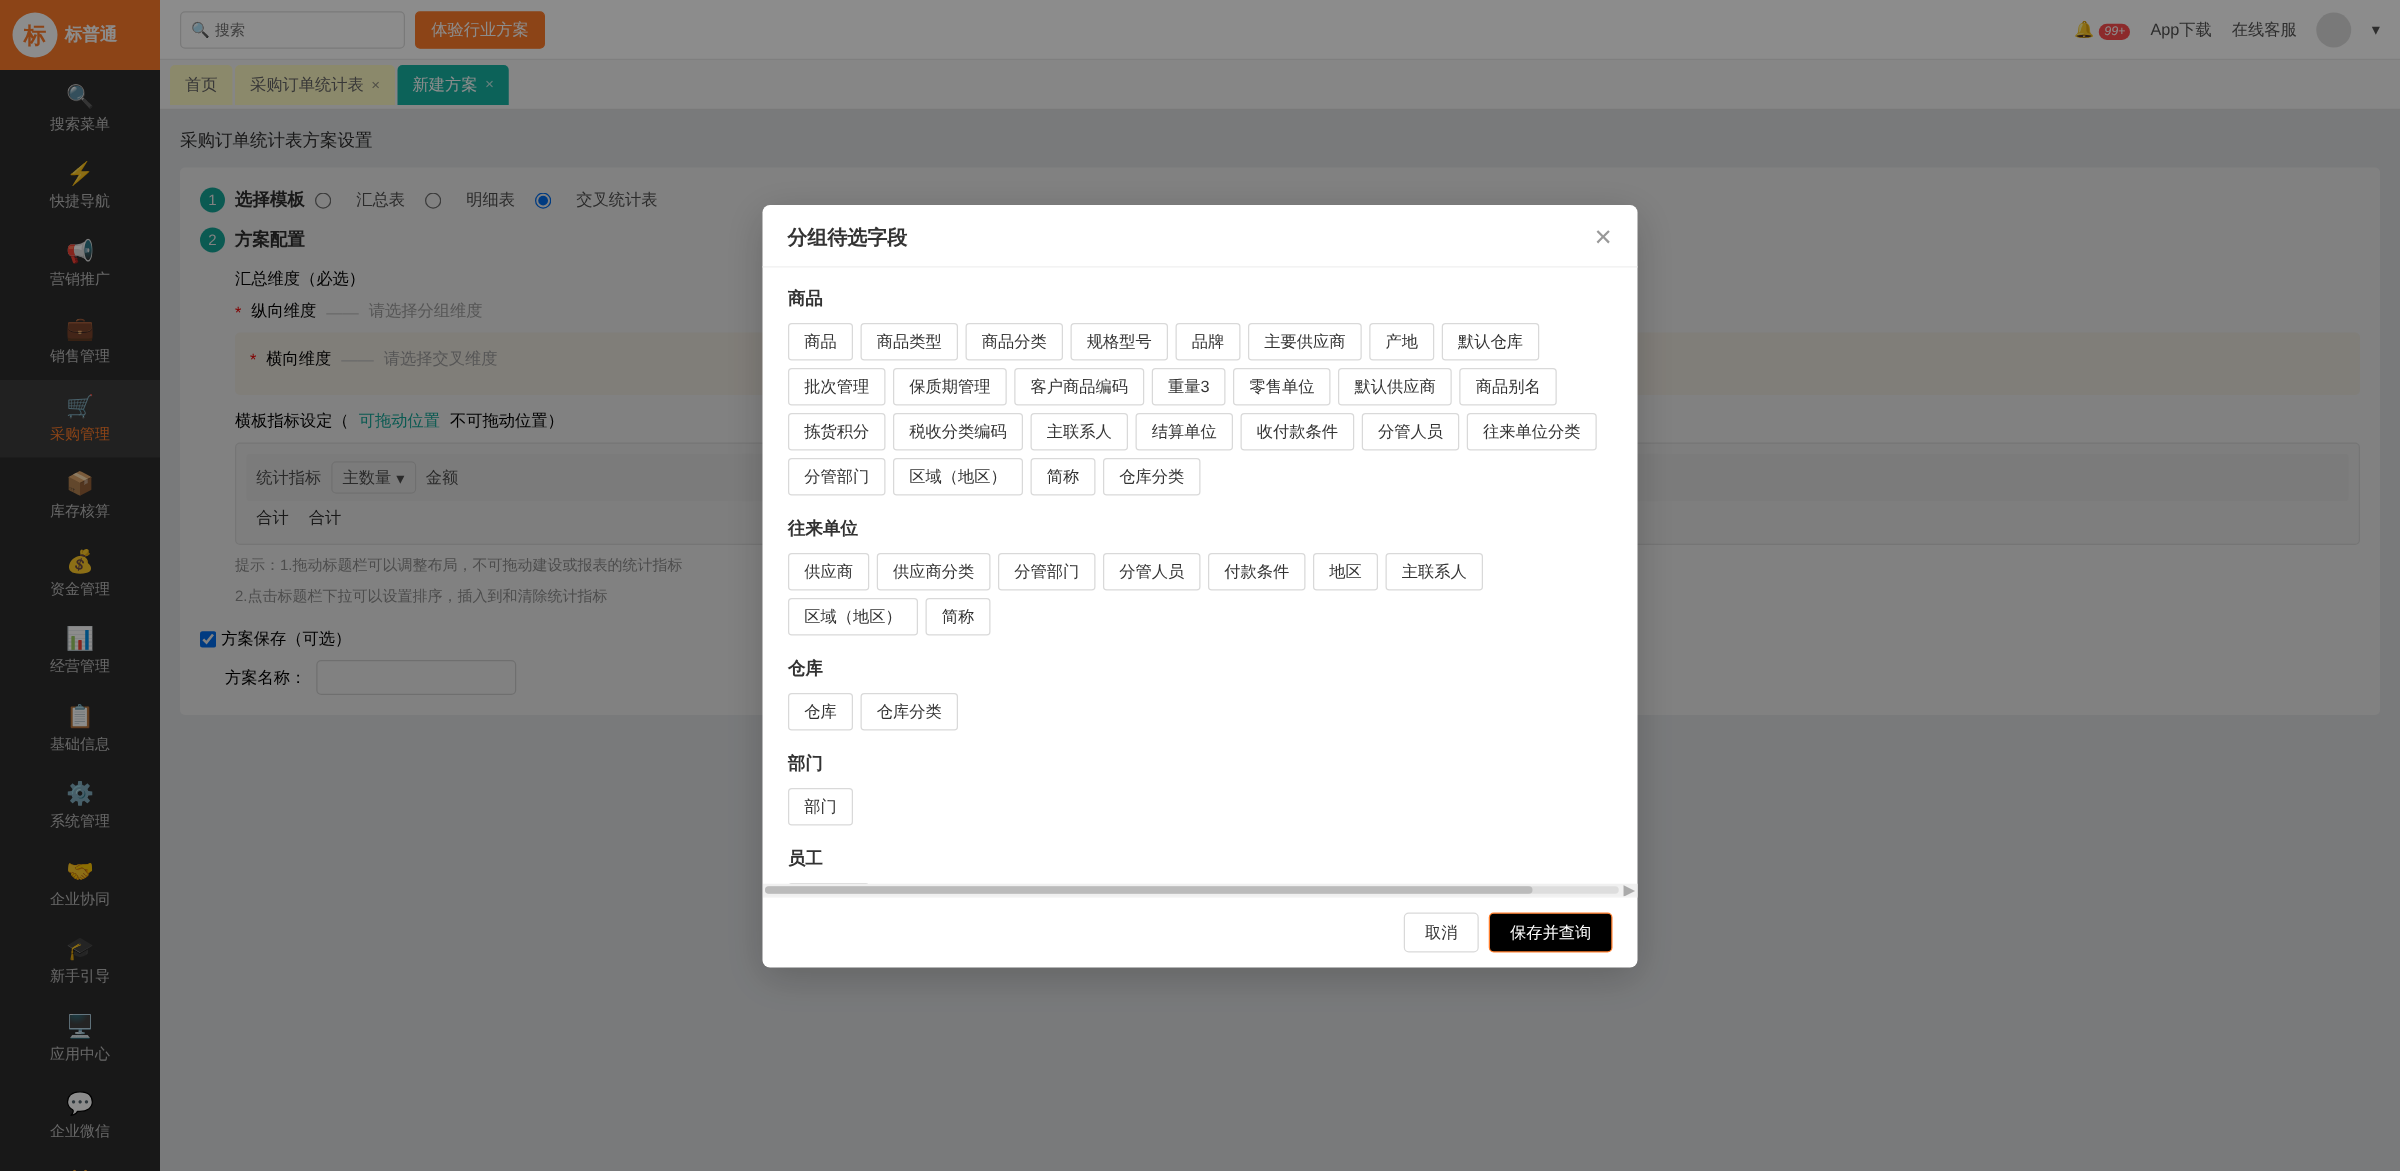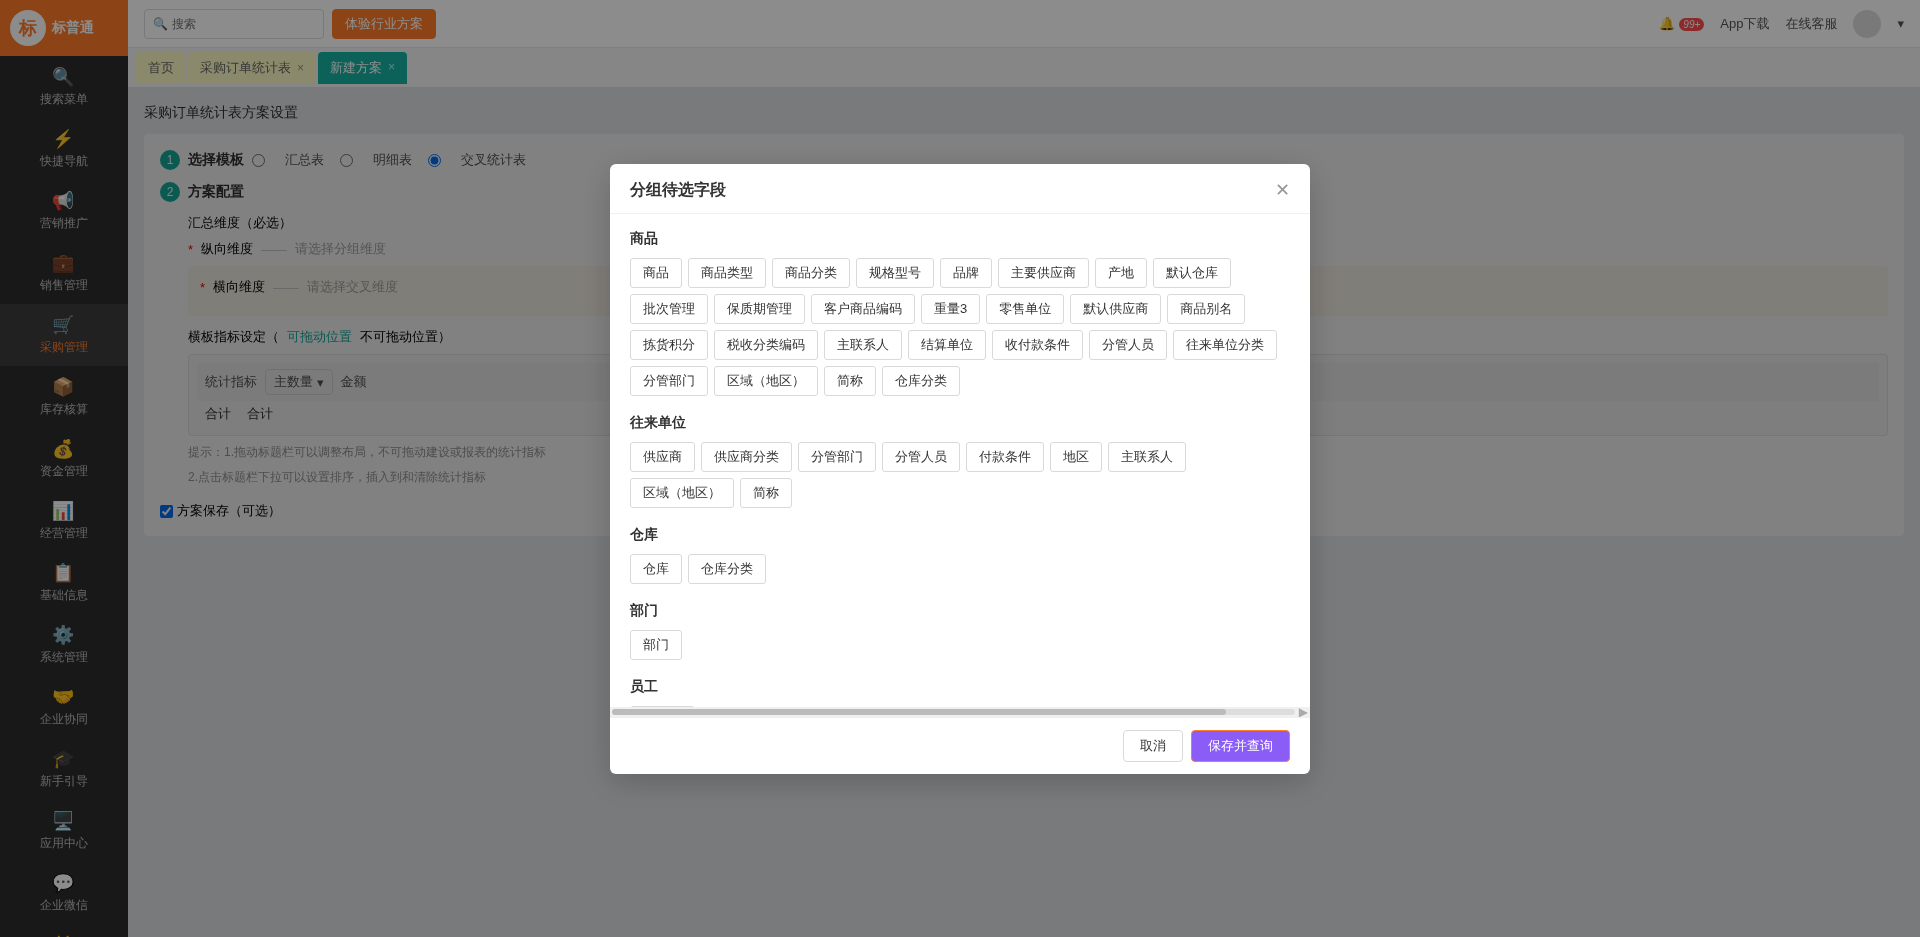--- a/index.html
+++ b/index.html
@@ -62,21 +62,21 @@
     .field-grid { display: flex; flex-wrap: wrap; gap: 6px; }
     .field-tag { padding: 5px 12px; border: 1px solid #d9d9d9; border-radius: 3px; font-size: 13px; color: #333; cursor: pointer; background: white; }
 
     
     .modal-body::-webkit-scrollbar { width: 6px; }
     .modal-body::-webkit-scrollbar-track { background: #f0f0f0; }
     .modal-body::-webkit-scrollbar-thumb { background: #ccc; border-radius: 3px; }
 
     
     .btn-cancel { padding: 6px 16px; border: 1px solid #d9d9d9; background: white; border-radius: 4px; cursor: pointer; font-size: 13px; color: #333; }
-    .btn-primary { padding: 6px 16px; border: 1px solid #ff7c2a; background: #8b5cf6; color: white; border-radius: 4px; cursor: pointer; font-size: 13px; }
+    .btn-primary { padding: 6px 16px; border: 1px solid #ff7c2a; background: #000000; color: white; border-radius: 4px; cursor: pointer; font-size: 13px; }
 
     
     .bg-content { background: white; border-radius: 4px; padding: 16px; }
     .required { color: red; }
     .field-row { display: flex; align-items: center; gap: 8px; margin-bottom: 8px; }
     .field-placeholder { color: #aaa; font-size: 13px; }
     .table-area { background: #fafafa; border: 1px solid #e8e8e8; border-radius: 4px; padding: 8px; }
     .table-header { display: flex; align-items: center; background: #f5f5f5; padding: 6px 8px; border-radius: 3px; font-size: 13px; color: #555; gap: 8px; }
     .table-row-item { display: flex; align-items: center; padding: 4px 8px; font-size: 13px; color: #333; gap: 16px; }
     .hint-text { color: #999; font-size: 12px; margin-top: 8px; }
@@ -268,20 +268,24 @@
 
           <div class="hint-text">提示：1.拖动标题栏可以调整布局，不可拖动建设或报表的统计指标</div>
           <div class="hint-text">2.点击标题栏下拉可以设置排序，插入到和清除统计指标</div>
         </div>
 
         <div style="margin-top:16px; display:flex; align-items:center; gap:8px;">
           <label class="checkbox-item">
             <input type="checkbox" checked="" style="">
             <span>方案保存（可选）</span>
           </label>
+        </div>
+        <div style="margin-top:8px; display:flex; align-items:center; gap:8px; padding-left:20px;">
+          <span>方案名称：</span>
+          <input class="plan-name-input" type="text" style="">
         </div>
       </div>
     </div>
   </div>
 </div>
 
 <div class="overlay">
   <div class="modal">
     <div class="modal-header">
       <span class="modal-title">分组待选字段</span>

